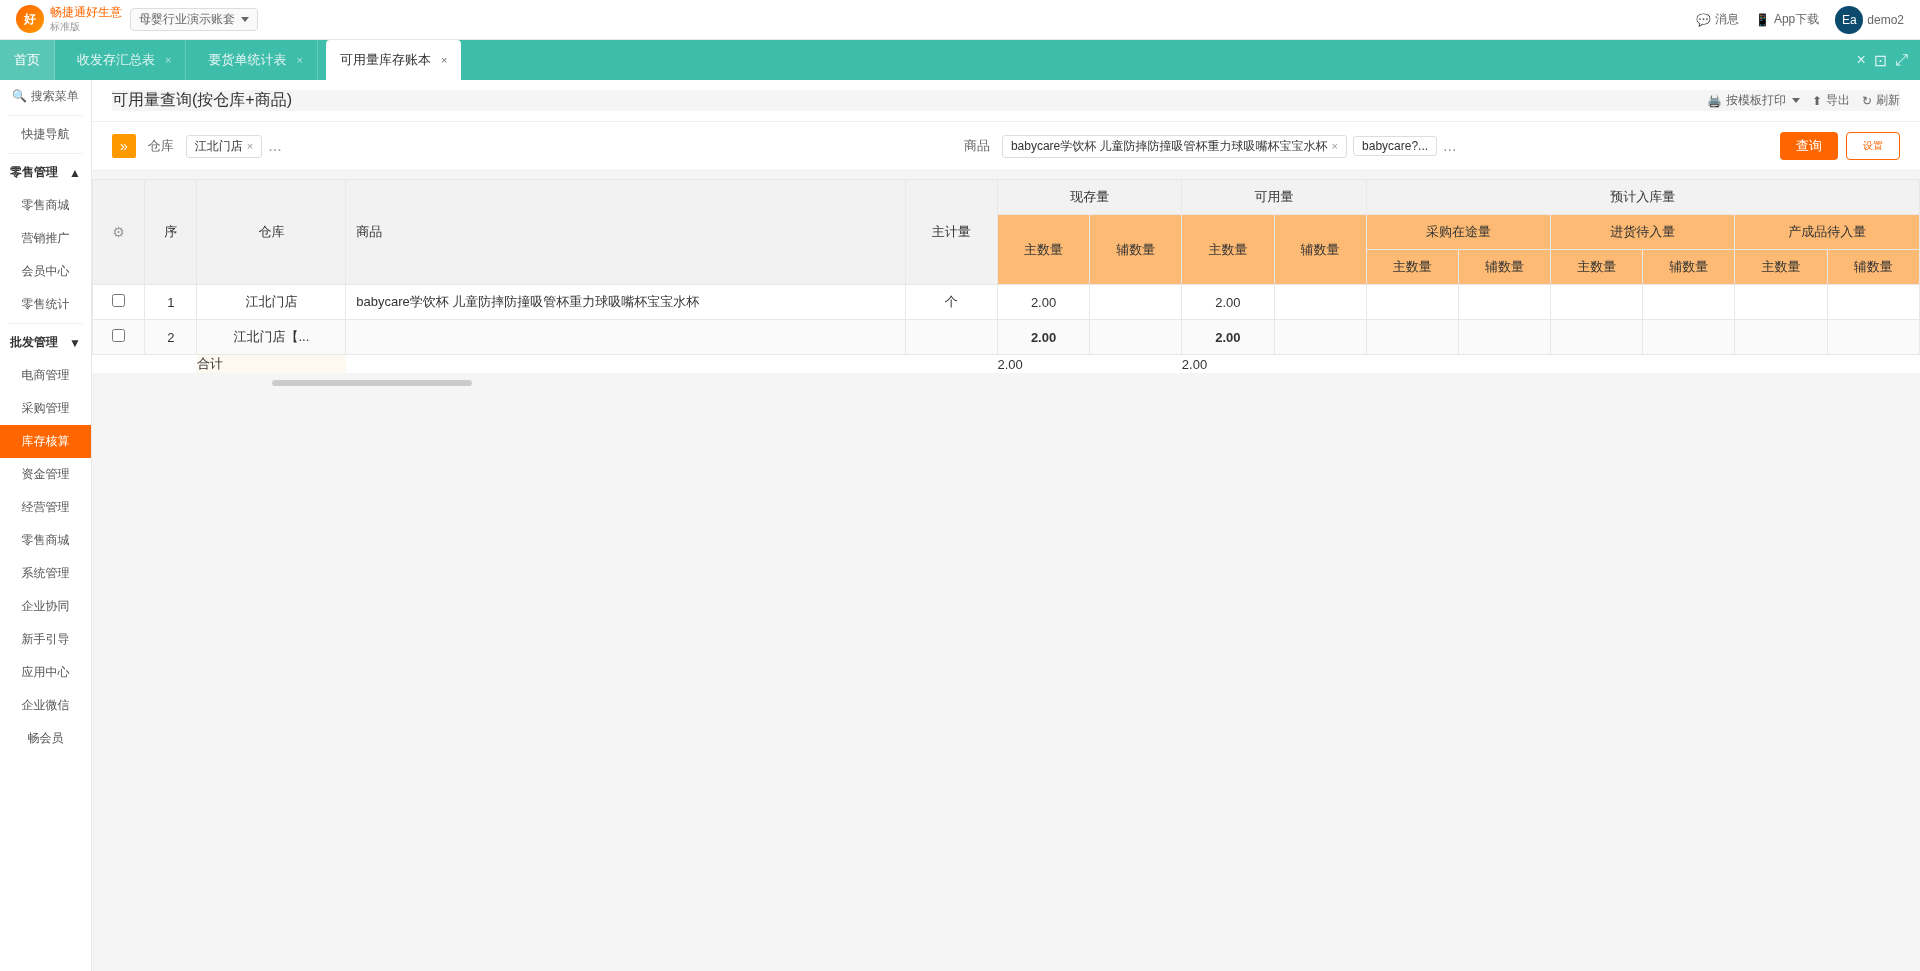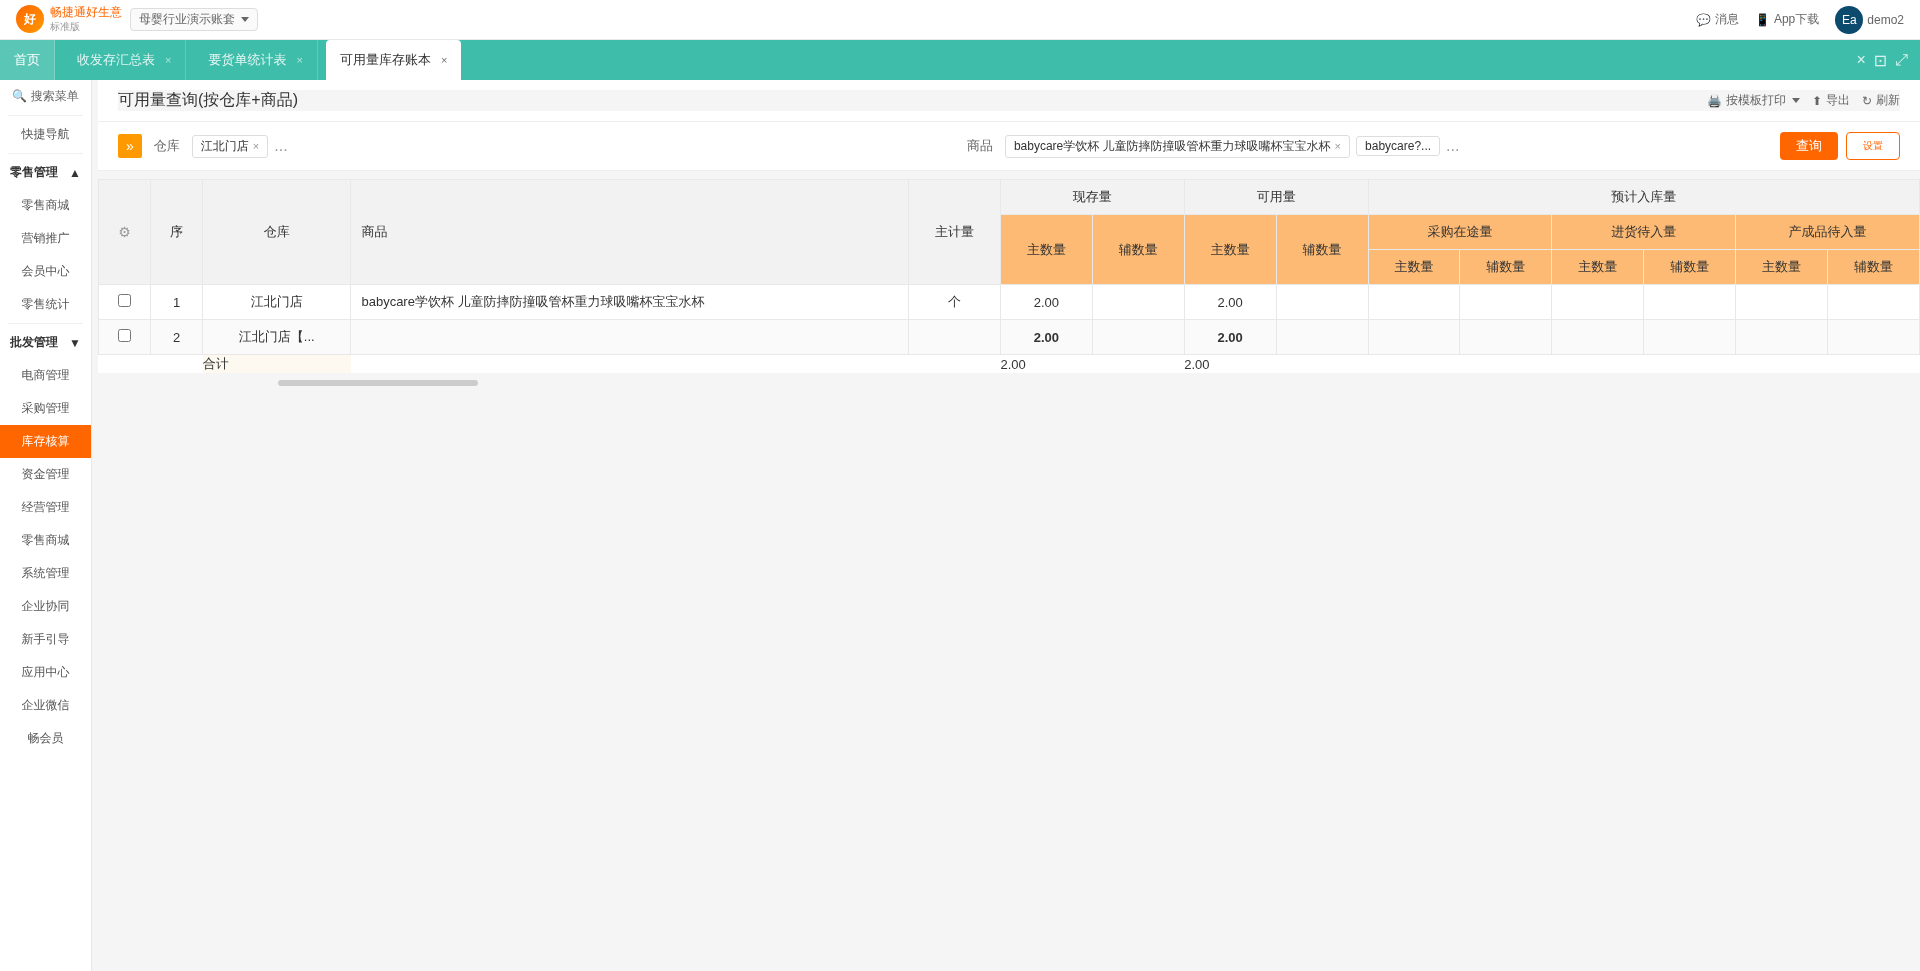--- a/index.html
+++ b/index.html
@@ -20,21 +20,21 @@
     
     .tab-bar { height: 40px; background: #3dbdaa; display: flex; align-items: center; padding: 0 0 0 0; gap: 8px; position: relative; }
     .tab-item { height: 40px; display: flex; align-items: center; padding: 0 14px; font-size: 13px; cursor: pointer; color: rgba(255,255,255,0.85); gap: 6px; border-right: 1px solid rgba(255,255,255,0.2); }
     .tab-item.home { background: rgba(255,255,255,0.15); color: white; }
     .tab-item.active { background: #fff; color: #333; border-radius: 4px 4px 0 0; border-right: none; text-align: center; }
     .tab-close { font-size: 11px; color: inherit; opacity: 0.7; margin-left: 4px; }
     .tab-bar-actions { margin-left: auto; display: flex; align-items: center; gap: 8px; padding-right: 12px; }
     .tab-bar-btn { color: white; font-size: 16px; cursor: pointer; opacity: 0.8; }
 
     
-    .main-layout { display: flex; height: calc(971px - 80px); gap: 6px; }
+    .main-layout { display: flex; height: calc(971px - 80px); }
 
     
     .sidebar { width: 92px; background: #fff; border-right: 1px solid #e8e8e8; display: flex; flex-direction: column; overflow-y: auto; }
     .sidebar-item { padding: 8px 4px; text-align: center; font-size: 12px; color: #555; cursor: pointer; display: flex; flex-direction: column; align-items: center; gap: 2px; }
     .sidebar-item.active { background: #ff6600; color: white; }
     .sidebar-item.section-header { display: flex; flex-direction: row; justify-content: space-between; padding: 8px 10px; font-weight: bold; color: #333; }
     .sidebar-search { padding: 8px 6px; font-size: 12px; color: #666; text-align: center; cursor: pointer; }
     .sidebar-divider { height: 1px; background: #f0f0f0; margin: 2px 8px; }
 
     

